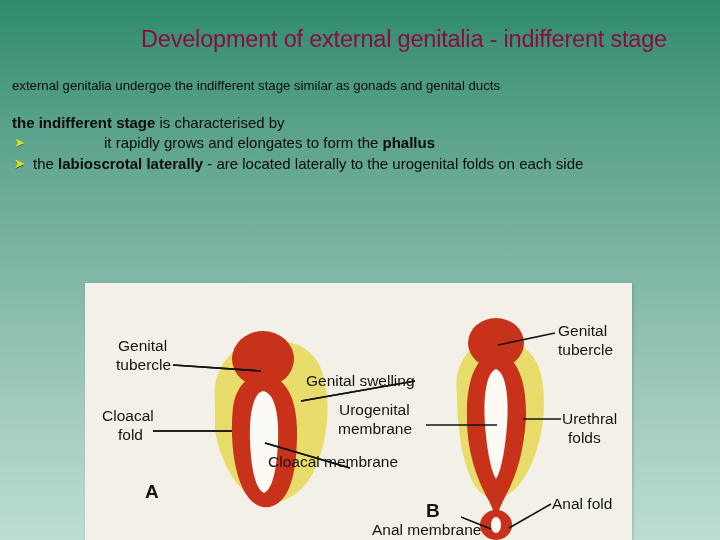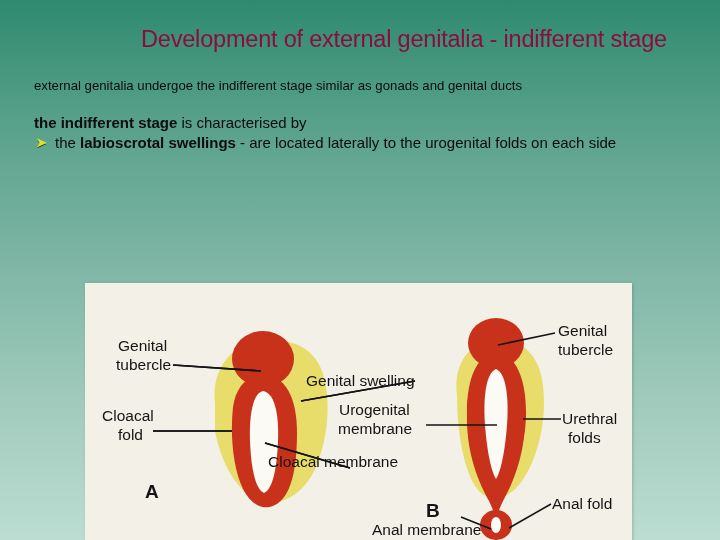--- a/index.html
+++ b/index.html
@@ -36,21 +36,21 @@
     font-weight: normal;
     color: #8d0b3e;
     letter-spacing: -0.2px;
     white-space: nowrap;
     padding-left: 44px;
   }
 
   
   #body-text {
     position: absolute;
-    left: 34px;
+    left: 12px;
     top: 79px;
     width: 684px;
     color: #0c0c0c;
     font-size: 14.6px;
     line-height: 1.0;
   }
   .line {
     position: relative;
     margin: 0;
     padding: 0;
@@ -132,28 +132,31 @@
     <div class="line subtitle-line">external genitalia undergoe the  indifferent stage similar as gonads and genital ducts</div>
 
     <div class="line plain-line">
       <b>the indifferent stage</b><span> is characterised by</span>
     </div>
 
     <div class="line bullet-line nojust">
       <span class="bullet-mark">➤</span>
     </div>
 
+    <div class="line indent-line">
+      <span>it rapidly grows and elongates to form the </span><b>phallus</b>
+    </div>
 
     <div class="line bullet-line">
       <span class="bullet-mark">➤</span>
     </div>
 
     <div class="line bullet-line">
       <span class="bullet-mark">➤</span>
-      <span><span>the </span><b>labioscrotal swellings</b><span> - are located laterally to the urogenital folds on each side</span></span>
+      <span><span>the </span><b>labioscrotal laterally</b><span> - are located laterally to the urogenital folds on each side</span></span>
     </div>
 
   </div>
 
   <div id="figure-panel">
     <svg id="figure-svg" viewBox="0 0 547 268" xmlns="http://www.w3.org/2000/svg">
 
       <rect x="0" y="0" width="547" height="268" fill="#f2f0e7"></rect>
 
       <g>

